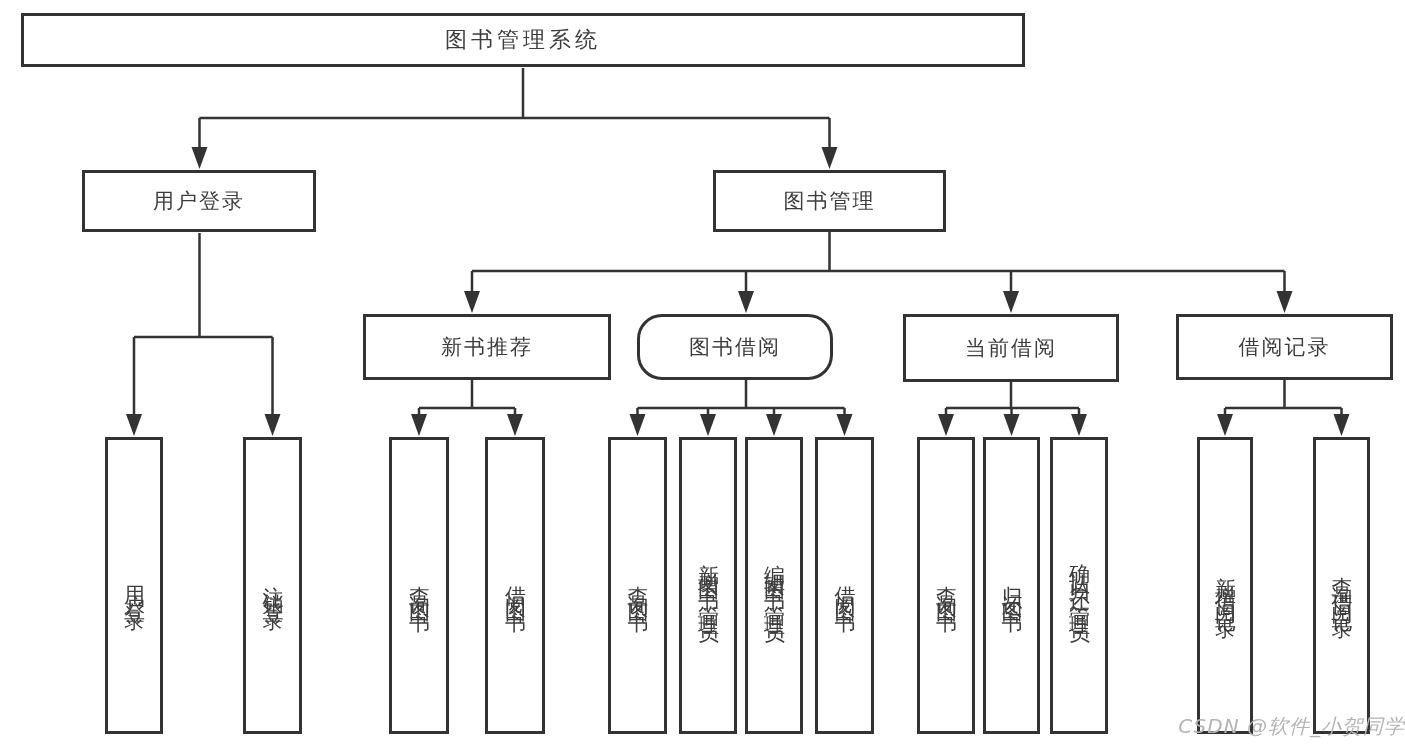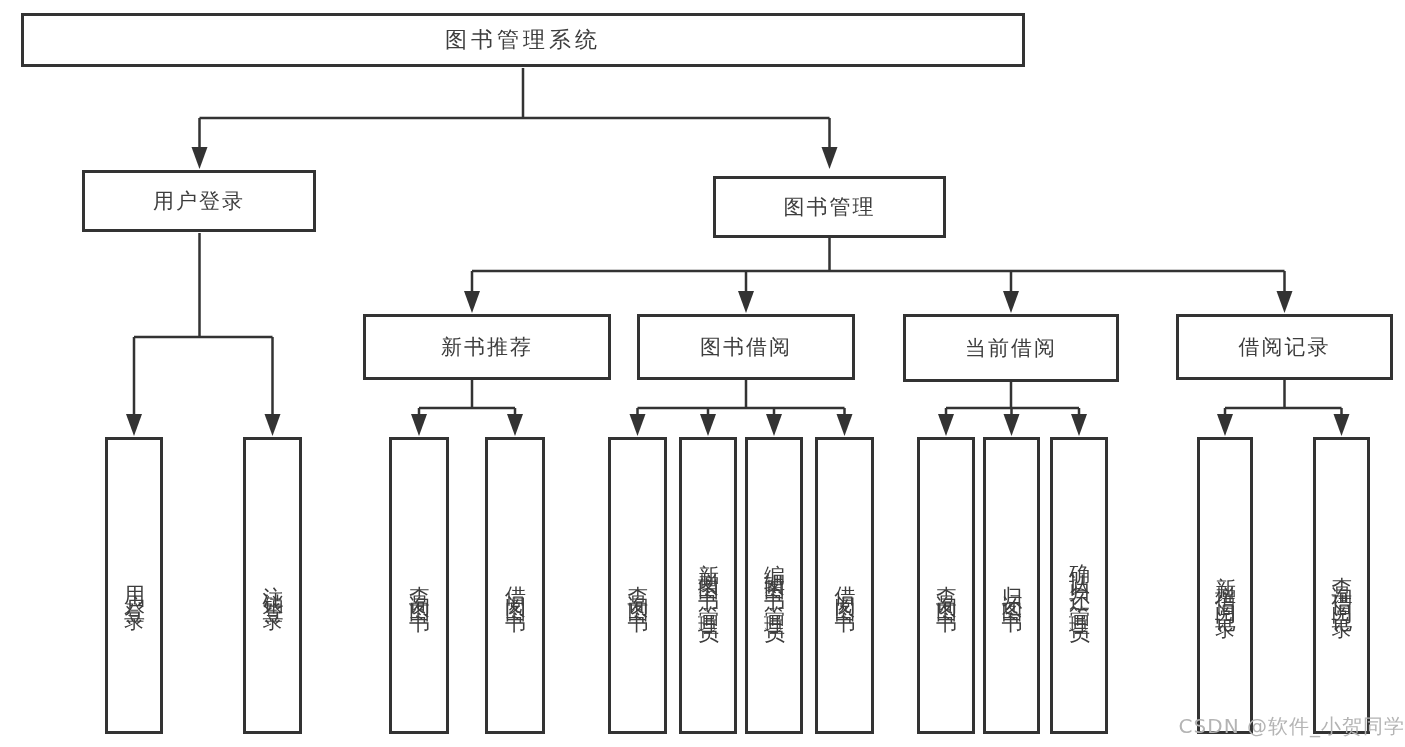--- a/index.html
+++ b/index.html
@@ -46,20 +46,21 @@
   }
   .watermark {
     position: absolute;
     right: 0px;
     top: 713px;
     font-size: 20px;
     letter-spacing: 1px;
     color: #b4b4b4;
     white-space: nowrap;
     z-index: 5;
+    font-style: italic;
   }
 </style>
 </head>
 <body>
 
 <div class="canvas">
 
   <svg class="wires" viewBox="0 0 1405 747" xmlns="http://www.w3.org/2000/svg">
     <g>
       <path d="M523,68 V118 M199.5,118 H829.5 M199.5,118 V150 M829.5,118 V150"></path>
@@ -103,28 +104,28 @@
     </g>
   </svg>
 
   <div class="box hbox root" style="left:21px; top:13px; width:1004px; height:54px;">
     <span>图书管理系统</span>
   </div>
 
   <div class="box hbox" style="left:82px; top:170px; width:234px; height:62px;">
     <span>用户登录</span>
   </div>
-  <div class="box hbox" style="left:713px; top:170px; width:233px; height:62px;margin-top:6px;">
+  <div class="box hbox" style="left:713px; top:170px; width:233px; height:62px;">
     <span>图书管理</span>
   </div>
 
   <div class="box hbox" style="left:363px; top:314px; width:248px; height:66px;">
     <span>新书推荐</span>
   </div>
-  <div class="box hbox" style="left:637px; top:314px; width:218px; height:66px;">
+  <div class="box hbox" style="left:637px; top:314px; width:196px; height:66px;border-radius:25px;">
     <span>图书借阅</span>
   </div>
   <div class="box hbox" style="left:903px; top:314px; width:216px; height:68px;">
     <span>当前借阅</span>
   </div>
   <div class="box hbox" style="left:1176px; top:314px; width:217px; height:66px;">
     <span>借阅记录</span>
   </div>
 
   <div class="box vbox" style="left:105px; top:437px; width:58px; height:297px;">

